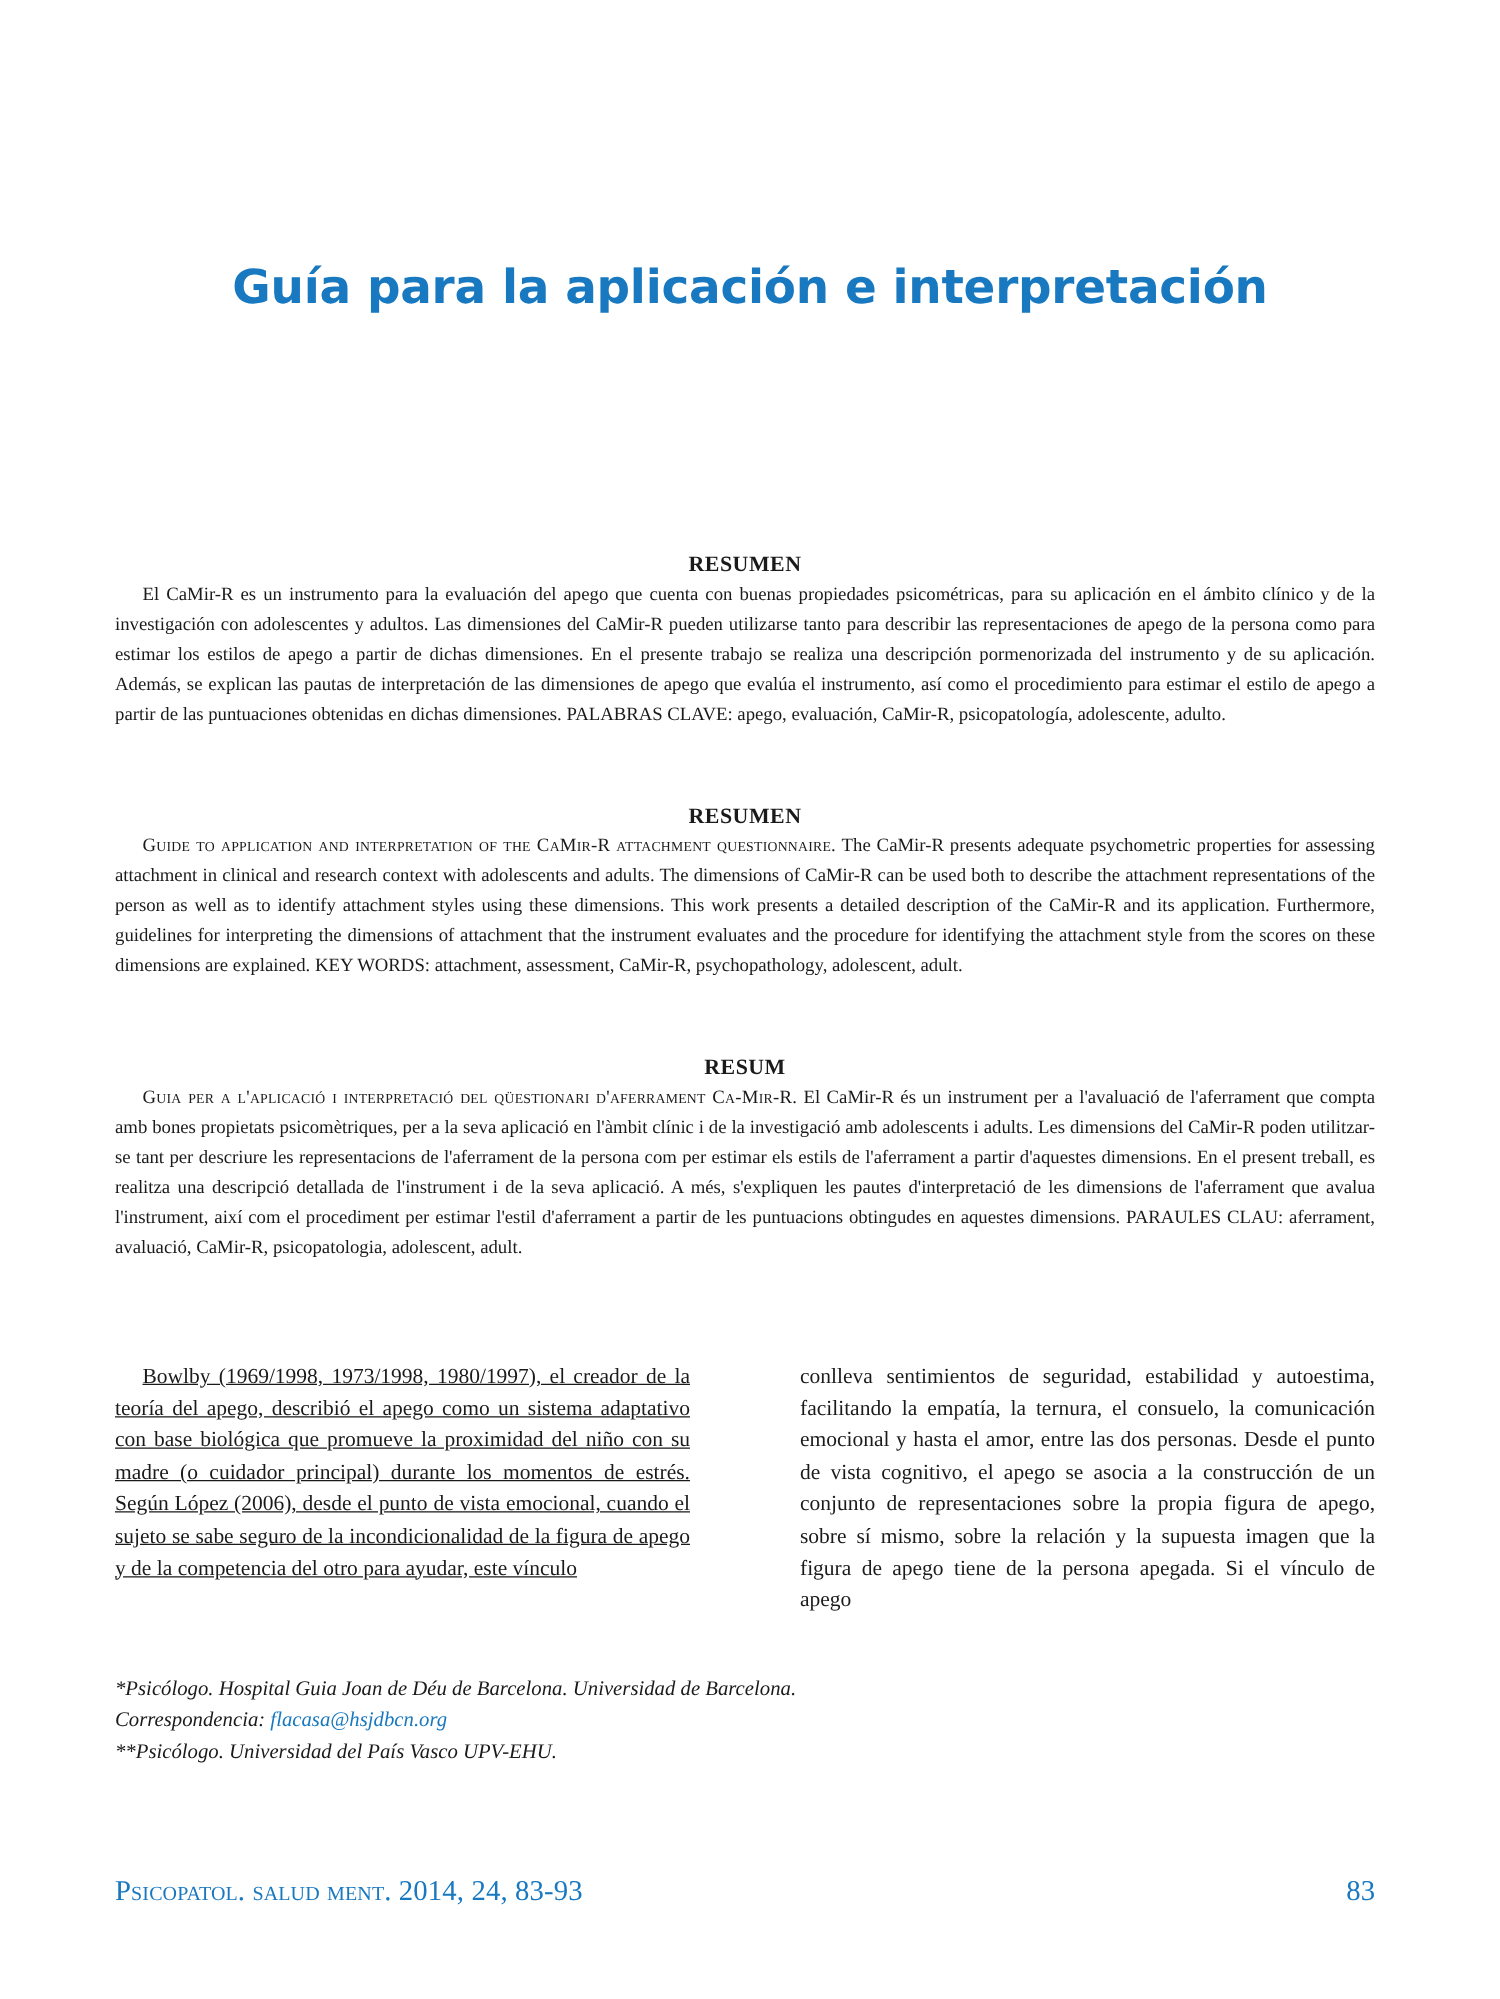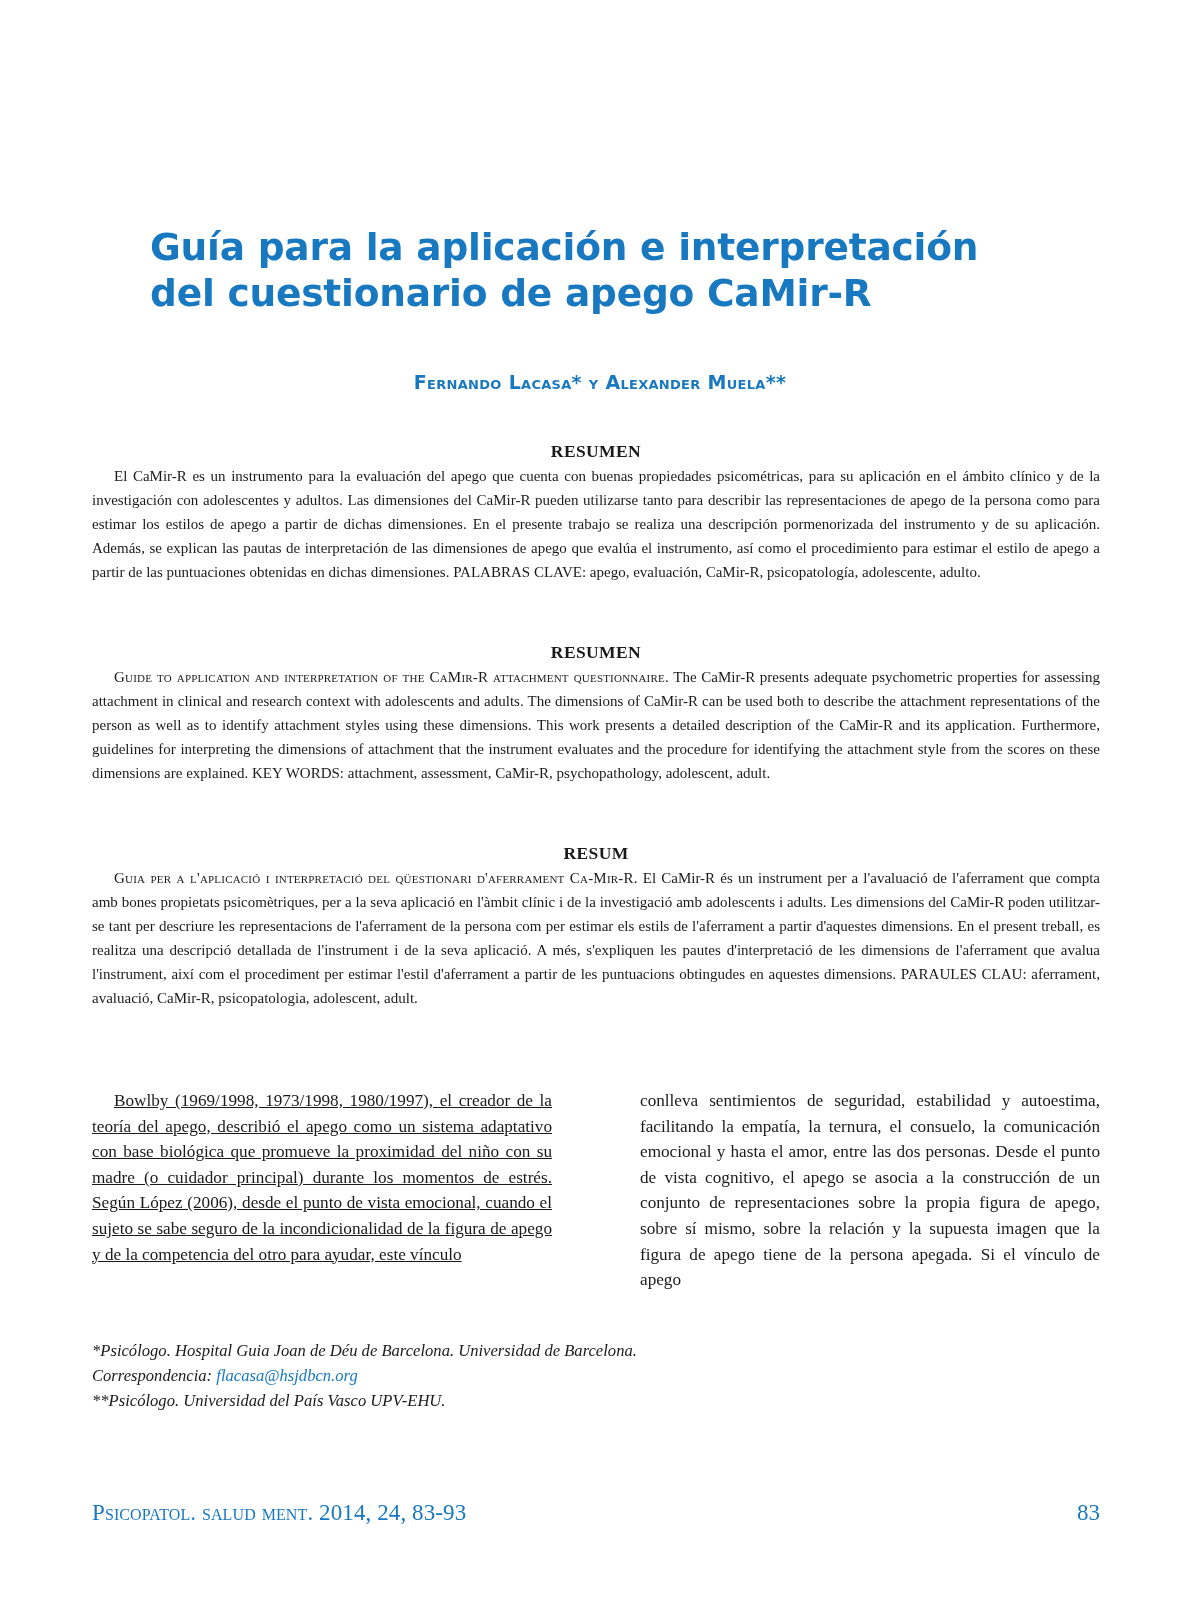--- a/index.html
+++ b/index.html
@@ -21,23 +21,23 @@
     left: 0; top: 0;
     width: 1200px;
     height: 1599px;
     background: #ffffff;
   }
 
   
   .title-block {
     position: absolute;
     left: 150px;
-    top: 224px;
+    top: 206px;
     width: 900px;
-    text-align: left;
+    text-align: center;
   }
   .title-line {
     font-family: "DejaVu Sans", "Liberation Sans", sans-serif;
     font-weight: bold;
     font-size: 37.5px;
     line-height: 46px;
     color: #1878c0;
     letter-spacing: -0.2px;
     white-space: nowrap;
   }
@@ -152,24 +152,22 @@
     text-align: right;
   }
 </style>
 </head>
 <body>
 
 <div class="page">
 
   <div class="title-block">
     <div class="title-line">Guía para la aplicación e interpretación</div>
-    <div class="title-line">del cuestionario de apego CaMir-R</div>
-  </div>
-
-  <div class="authors">Fernando Lacasa* y Alexander Muela**</div>
+  </div>
+
 
   <div class="abs-block" id="resumen-block">
     <div class="abs-head">RESUMEN</div>
     <p class="abs-body">El CaMir-R es un instrumento para la evaluación del apego que cuenta con buenas propiedades psicométricas, para su aplicación en el ámbito clínico y de la investigación con adolescentes y adultos. Las dimensiones del CaMir-R pueden utilizarse tanto para describir las representaciones de apego de la persona como para estimar los estilos de apego a partir de dichas dimensiones. En el presente trabajo se realiza una descripción pormenorizada del instrumento y de su aplicación. Además, se explican las pautas de interpretación de las dimensiones de apego que evalúa el instrumento, así como el procedimiento para estimar el estilo de apego a partir de las puntuaciones obtenidas en dichas dimensiones. PALABRAS CLAVE: apego, evaluación, CaMir-R, psicopatología, adolescente, adulto.</p>
   </div>
 
   <div class="abs-block" id="abstract-block">
     <div class="abs-head">RESUMEN</div>
     <p class="abs-body"><span class="sc">Guide to application and interpretation of the CaMir-R attachment questionnaire.</span><span> The CaMir-R presents adequate psychometric properties for assessing attachment in clinical and research context with adolescents and adults. The dimensions of CaMir-R can be used both to describe the attachment representations of the person as well as to identify attachment styles using these dimensions. This work presents a detailed description of the CaMir-R and its application. Furthermore, guidelines for interpreting the dimensions of attachment that the instrument evaluates and the procedure for identifying the attachment style from the scores on these dimensions are explained. KEY WORDS: attachment, assessment, CaMir-R, psychopathology, adolescent, adult.</span></p>
   </div>

